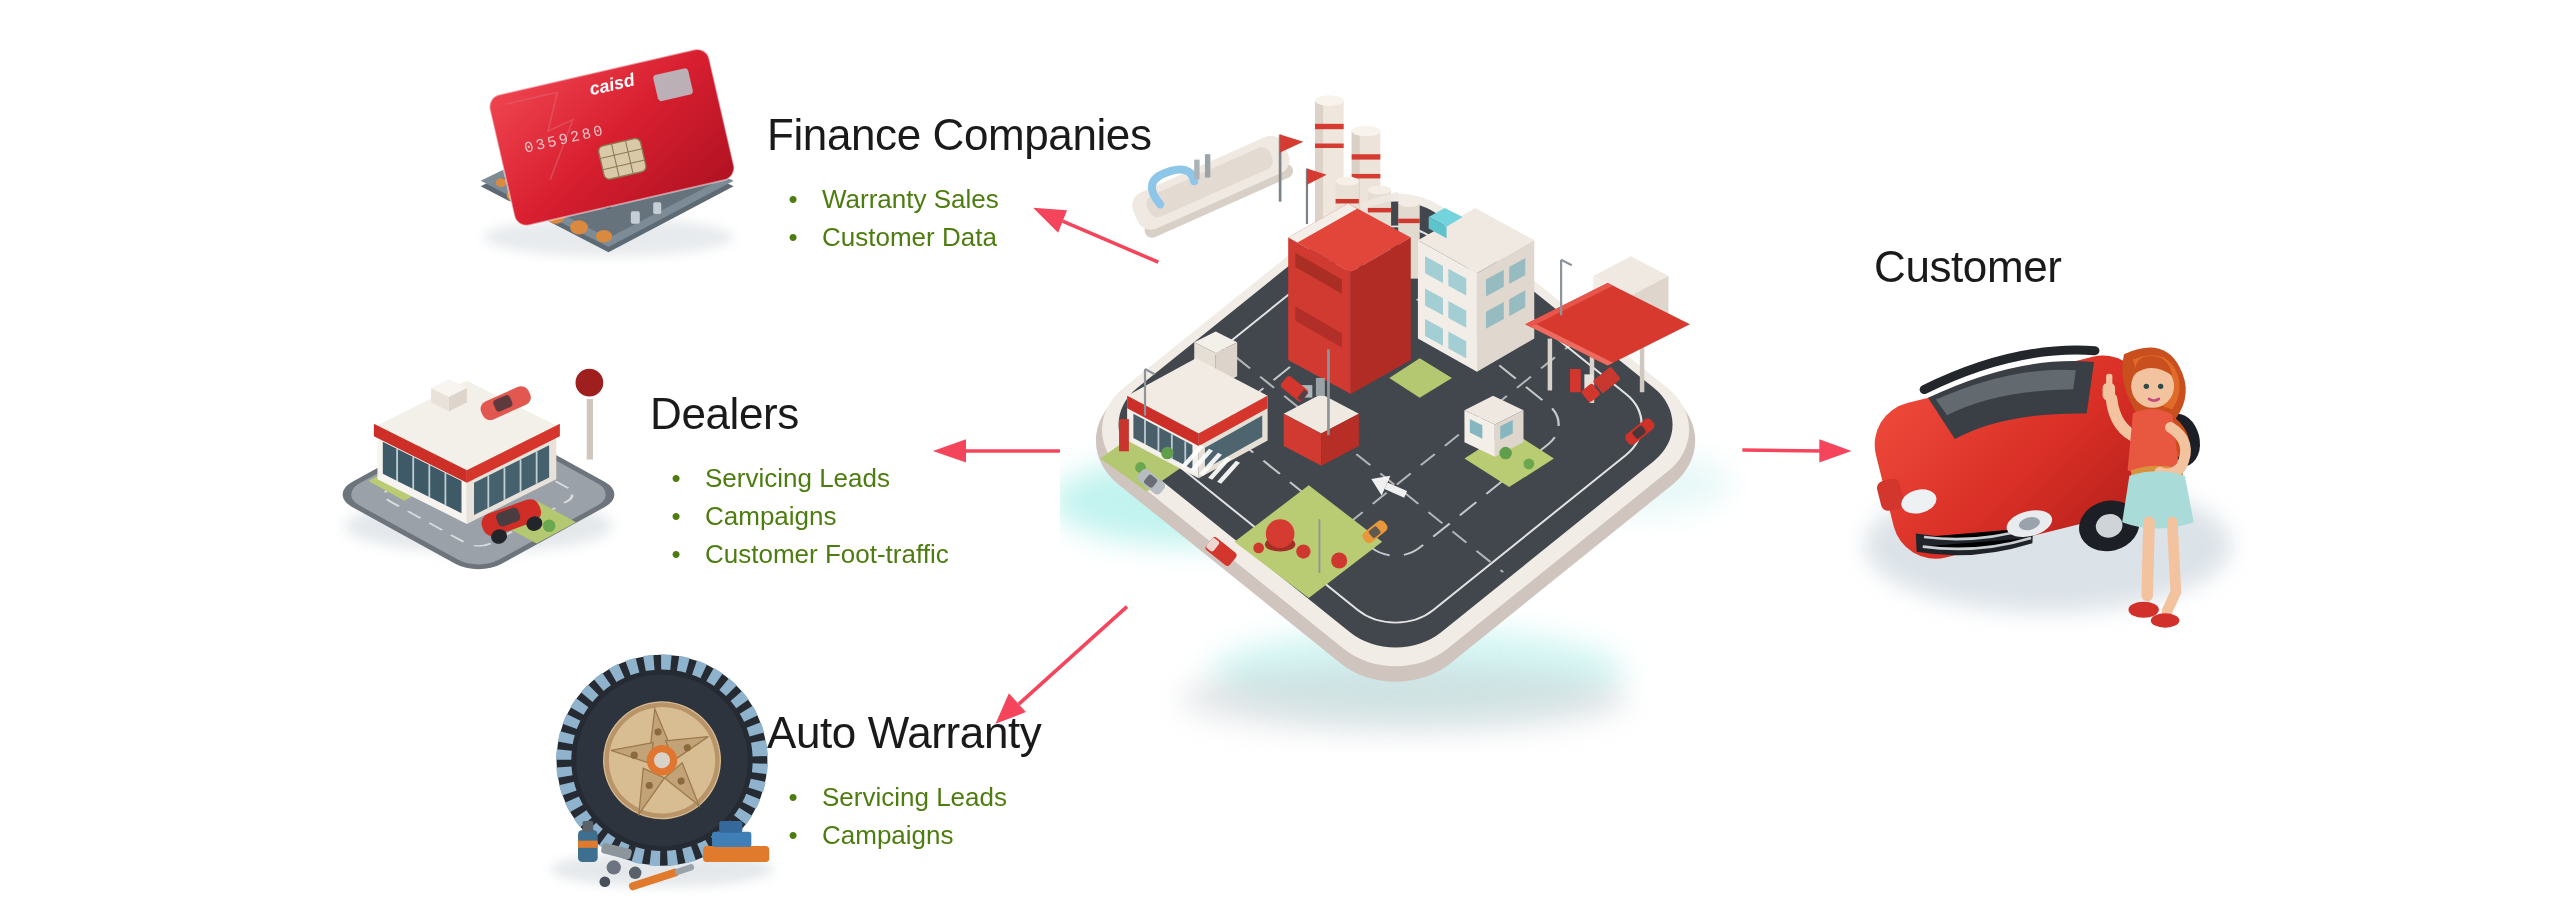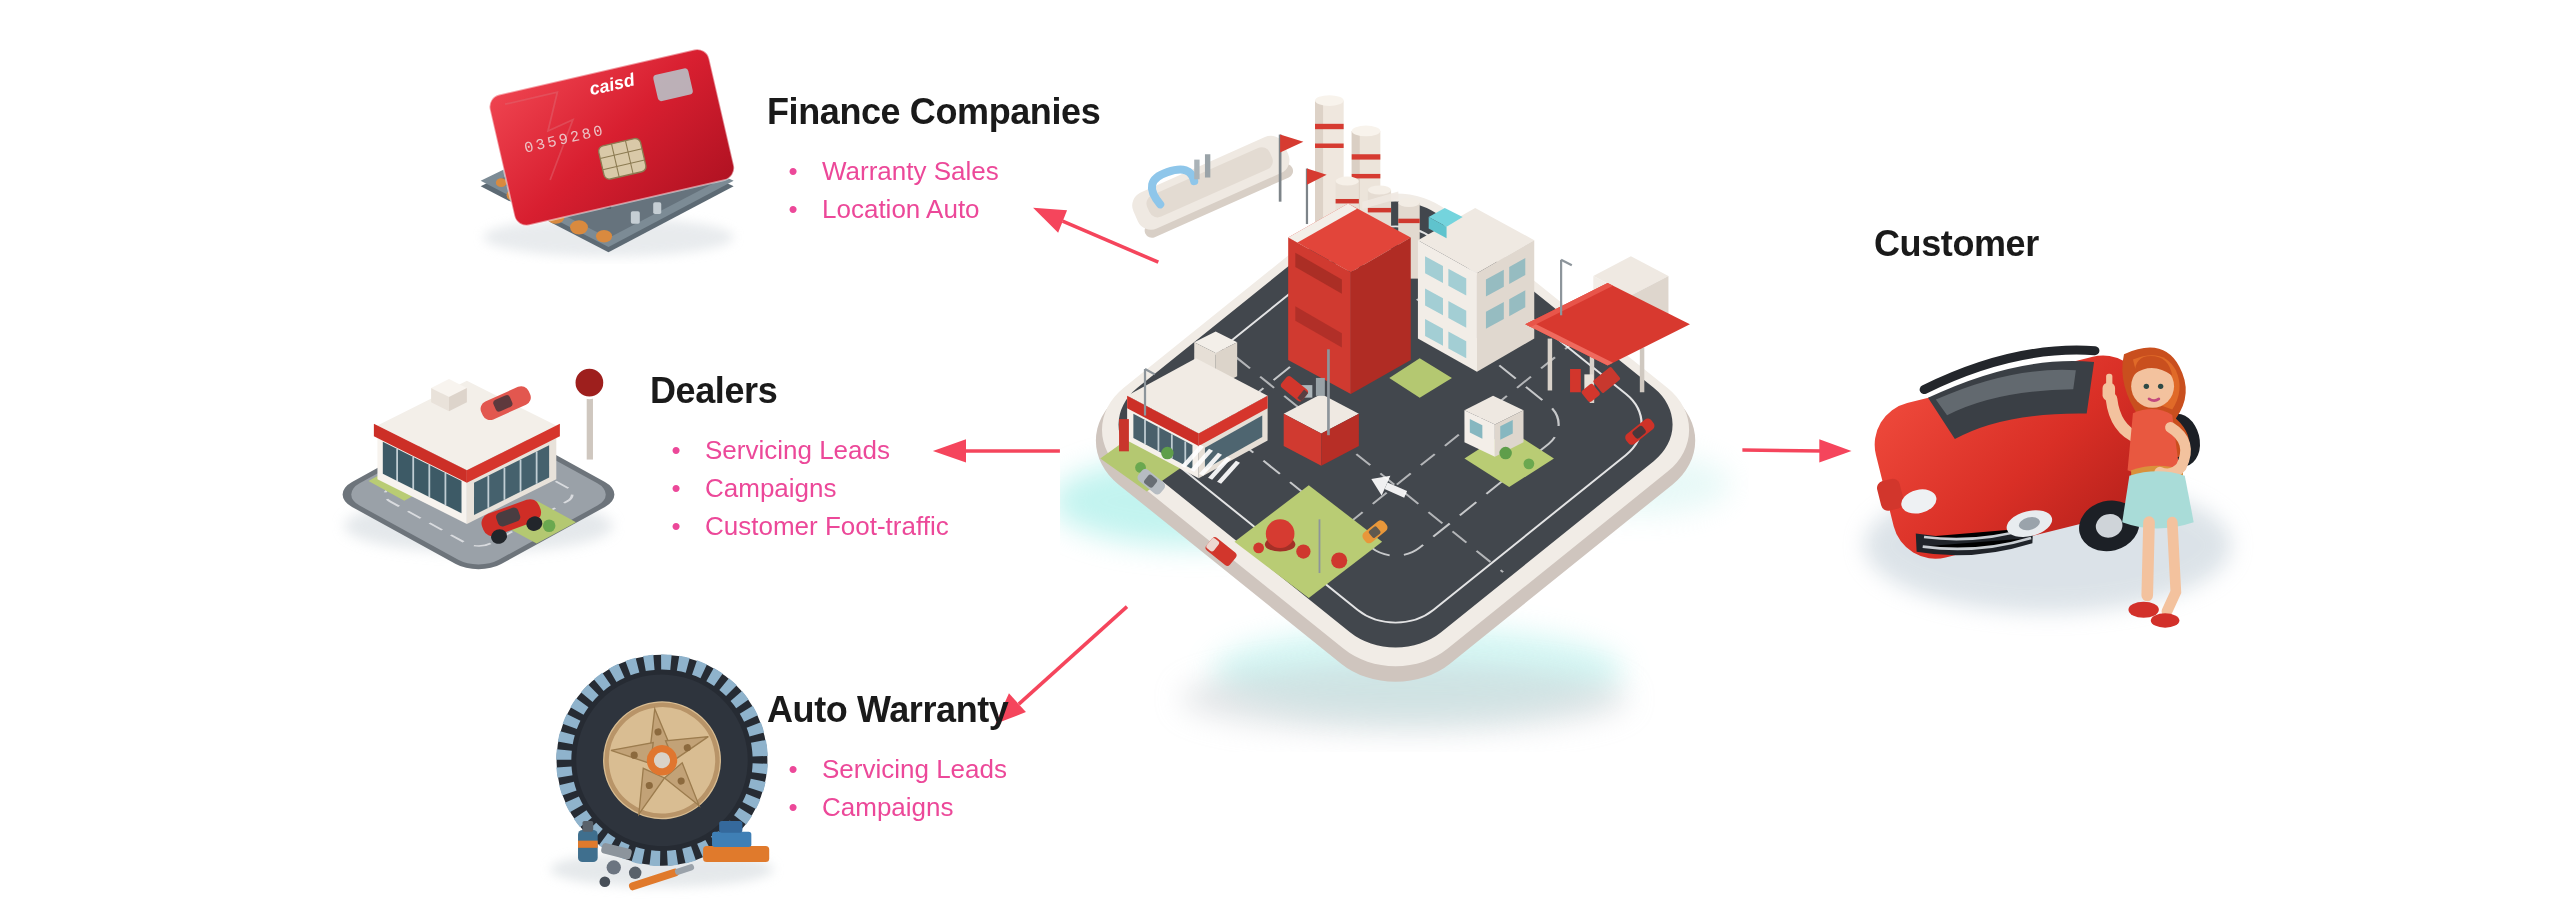--- a/index.html
+++ b/index.html
@@ -13,26 +13,26 @@
     font-family:"Liberation Sans", sans-serif;
     color:var(--text);
     width:2576px;height:909px;
     position:relative;overflow:hidden;
   }
   .stage{position:absolute;inset:0;width:2576px;height:909px;background:var(--bg);}
 
   
   .node{position:absolute;}
   .node h2{
-    font-size:36px;font-weight:700;letter-spacing:-0.4px;line-height:1.05;
-    color:var(--text);white-space:nowrap;
+    font-size:44px;font-weight:400;letter-spacing:-0.4px;line-height:1.05;
+    color:var(--text);white-space:nowrap;margin-top:19px;
   }
   .node ul{list-style:none;margin-top:21.5px;}
   .node li{
-    position:relative;font-size:26px;line-height:38px;color:#ec4899;
+    position:relative;font-size:26px;line-height:38px;color:#4d7c0f;
     font-weight:400;
   }
   .indent-a li{padding-left:55px;}
   .indent-a li::before{content:"\2022";position:absolute;left:21.5px;top:0;}
   .indent-b li{padding-left:40px;}
   .indent-b li::before{content:"\2022";position:absolute;left:6.3px;top:0;}
 
   #finance-node{left:767px;top:93px;width:376px;}
   #dealers-node{left:650px;top:372px;width:376px;}
   #autoservice-node{left:767px;top:691px;width:376px;}
@@ -545,21 +545,21 @@
         <ellipse cx="342" cy="382" rx="17" ry="9" fill="#d2302a"></ellipse>
         <ellipse cx="366" cy="394" rx="16" ry="8" fill="#d2302a"></ellipse>
       </g>
     </svg>
   </div>
 
   <section class="node" id="finance-node">
     <h2>Finance Companies</h2>
     <ul class="indent-a">
       <li>Warranty Sales</li>
-      <li>Location Auto</li>
+      <li>Customer Data</li>
     </ul>
   </section>
 
   <section class="node" id="dealers-node">
     <h2>Dealers</h2>
     <ul class="indent-a">
       <li>Servicing Leads</li>
       <li>Campaigns</li>
       <li>Customer Foot-traffic</li>
     </ul>

